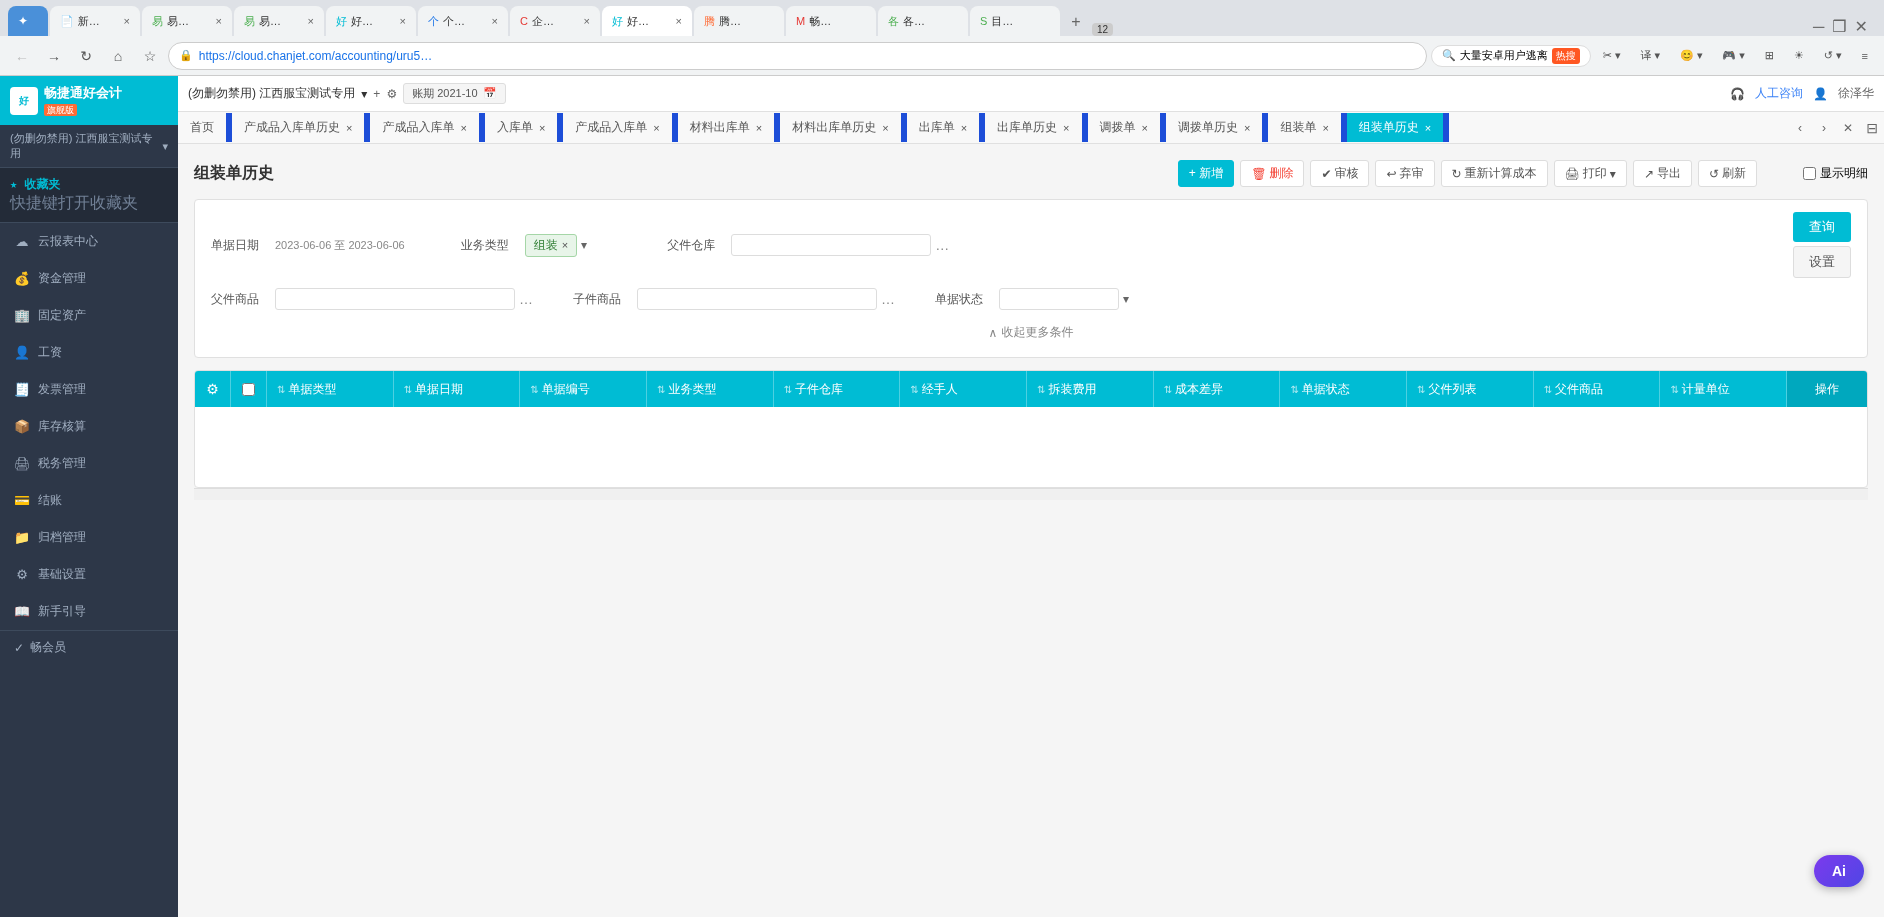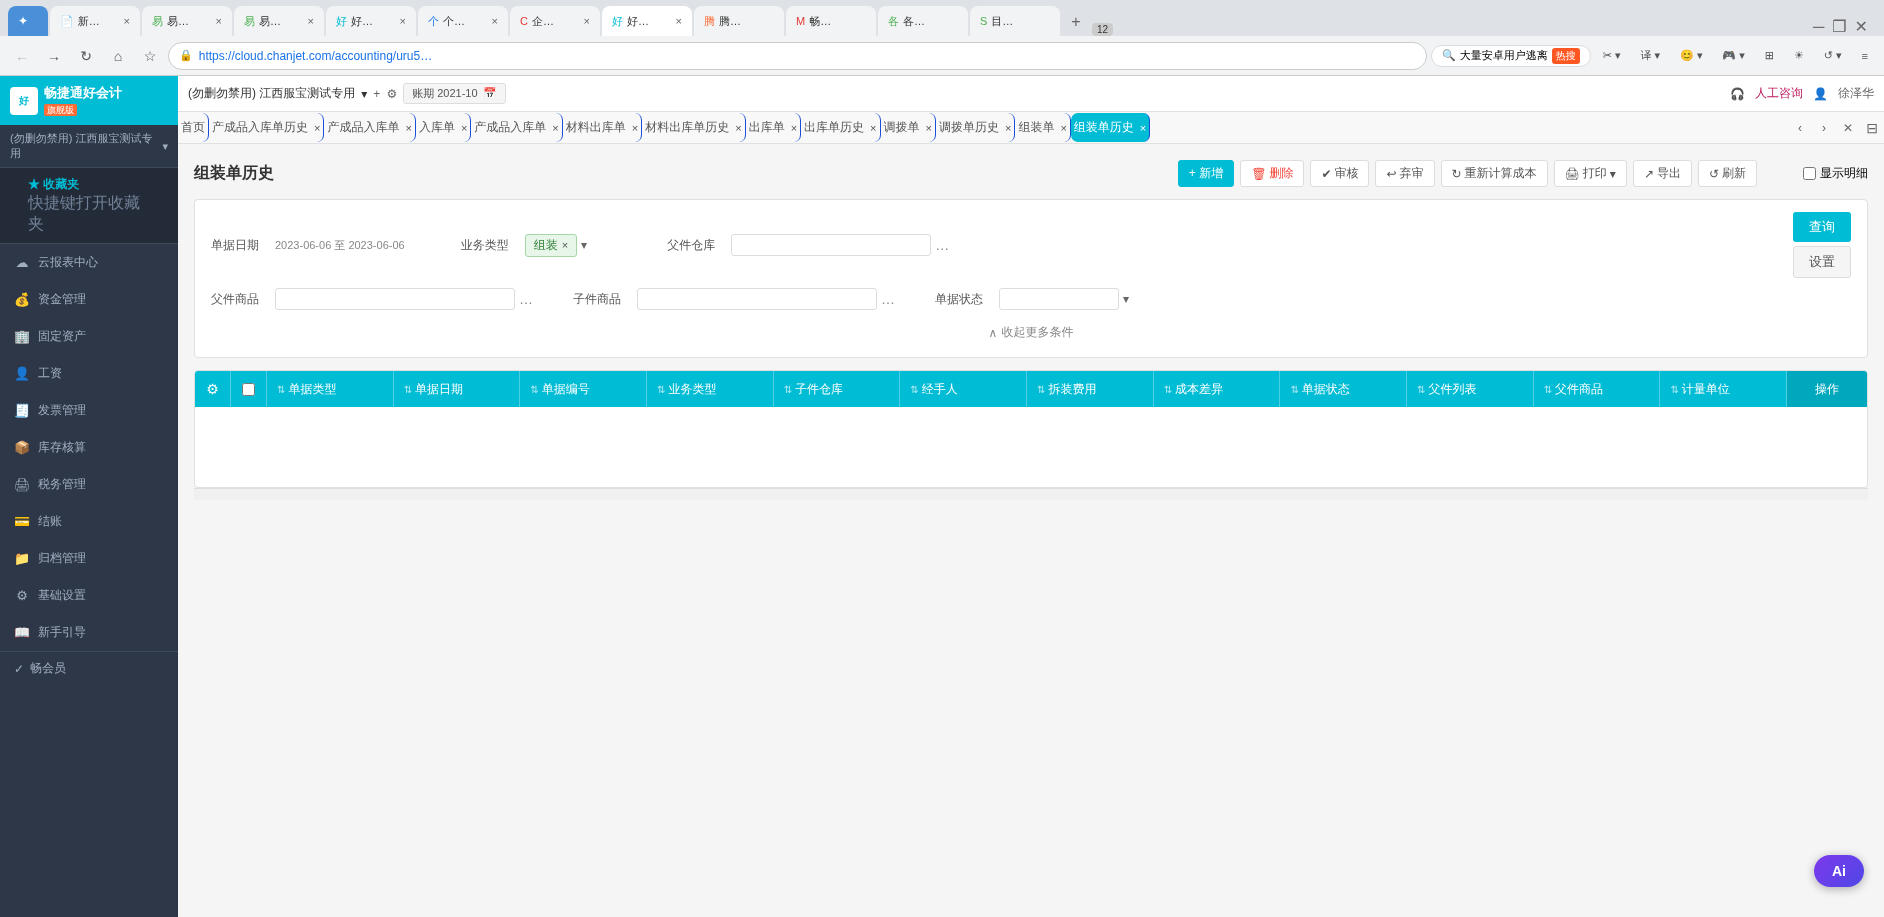--- a/index.html
+++ b/index.html
@@ -28,42 +28,42 @@
     
     .app-container { display: flex; height: calc(917px - 76px); background: #f5f5f5; }
 
     
     .sidebar { width: 178px; background: #2d3748; display: flex; flex-direction: column; height: 100%; }
     .sidebar-header { background: #00bcd4; padding: 8px 10px; display: flex; align-items: center; gap: 6px; }
     .sidebar-logo { color: white; font-size: 13px; font-weight: bold; }
     .sidebar-logo-sub { background: #ff6b35; color: white; font-size: 9px; padding: 1px 3px; border-radius: 2px; }
     .sidebar-company { padding: 6px 10px; border-bottom: 1px solid #3d4a5c; }
     .sidebar-company-name { color: #a0aec0; font-size: 11px; display: flex; align-items: center; gap: 4px; cursor: pointer; }
-    .sidebar-favorites { padding: 8px 28px; background: #232b38; border-bottom: 1px solid #3d4a5c; cursor: pointer; }
+    .sidebar-favorites { padding: 8px 10px; background: #232b38; border-bottom: 1px solid #3d4a5c; cursor: pointer; font-family: Liberation Mono, monospace; }
     .sidebar-favorites-label { color: #00bcd4; font-size: 12px; font-weight: bold; }
     .sidebar-favorites-hint { color: #718096; font-size: 16px; }
     .sidebar-nav { flex: 1; overflow-y: auto; }
     .sidebar-item { display: flex; align-items: center; gap: 8px; padding: 10px 14px; color: #a0aec0; cursor: pointer; font-size: 12px; }
     .sidebar-item .nav-icon { width: 16px; height: 16px; display: flex; align-items: center; justify-content: center; font-size: 13px; }
     .sidebar-footer { padding: 8px 14px; border-top: 1px solid #3d4a5c; }
     .sidebar-member { display: flex; align-items: center; gap: 6px; color: #a0aec0; font-size: 12px; cursor: pointer; }
 
     
     .main-content { flex: 1; display: flex; flex-direction: column; overflow: hidden; }
 
     
     .top-bar { background: #fff; border-bottom: 1px solid #e0e0e0; padding: 4px 10px; display: flex; align-items: center; gap: 8px; min-height: 36px; }
     .top-bar-company { display: flex; align-items: center; gap: 6px; font-size: 12px; color: #333; }
     .period-tag { background: #f5f5f5; border: 1px solid #ddd; padding: 2px 8px; border-radius: 3px; font-size: 11px; color: #555; }
     .top-bar-right { margin-left: auto; display: flex; align-items: center; gap: 10px; font-size: 12px; color: #666; }
 
     
     .tab-bar { background: #f8f8f8; border-bottom: 1px solid #e0e0e0; display: flex; align-items: center; overflow-x: auto; white-space: nowrap; min-height: 32px; }
     .tab-bar::-webkit-scrollbar { height: 3px; }
-    .page-tab { display: inline-flex; align-items: center; padding: 6px 3px; font-size: 12px; color: #555; cursor: pointer; border-right: 1px solid #1d4ed8; gap: 4px; white-space: nowrap; border-radius: 7px; }
+    .page-tab { display: inline-flex; align-items: center; padding: 6px 12px; font-size: 12px; color: #555; cursor: pointer; border-right: 6px solid #1d4ed8; gap: 4px; white-space: nowrap; }
     .page-tab.active { background: #00bcd4; color: white; }
     .page-tab .tab-x { font-size: 11px; margin-left: 2px; cursor: pointer; }
     .tab-nav-btn { width: 24px; height: 30px; display: flex; align-items: center; justify-content: center; cursor: pointer; color: #666; font-size: 12px; }
     .tab-settings-btn { width: 24px; height: 30px; display: flex; align-items: center; justify-content: center; cursor: pointer; color: #666; font-size: 14px; }
 
     
     .page-content { flex: 1; background: #f5f5f5; overflow-y: auto; padding: 16px; }
 
     
     .page-header { display: flex; align-items: center; justify-content: space-between; margin-bottom: 12px; }
@@ -291,21 +291,21 @@
         <span style="cursor:pointer;">▾</span>
         <span style="cursor:pointer; color:#666;">+</span>
         <span style="cursor:pointer; color:#666;">⚙</span>
         <span class="period-tag">
           <span>账期 2021-10</span>
           <span style="margin-left:3px;">📅</span>
         </span>
       </div>
       <div class="top-bar-right">
         <span style="cursor:pointer; color:#666;">🎧</span>
-        <span style="cursor:pointer; color:#be185d;">人工咨询</span>
+        <span style="cursor:pointer; color:#3b82f6;">人工咨询</span>
         <span style="cursor:pointer; color:#666;">👤</span>
         <span>徐泽华</span>
       </div>
     </div>
 
     <div class="tab-bar">
       <div class="page-tab">
         <span>首页</span>
       </div>
       <div class="page-tab">

